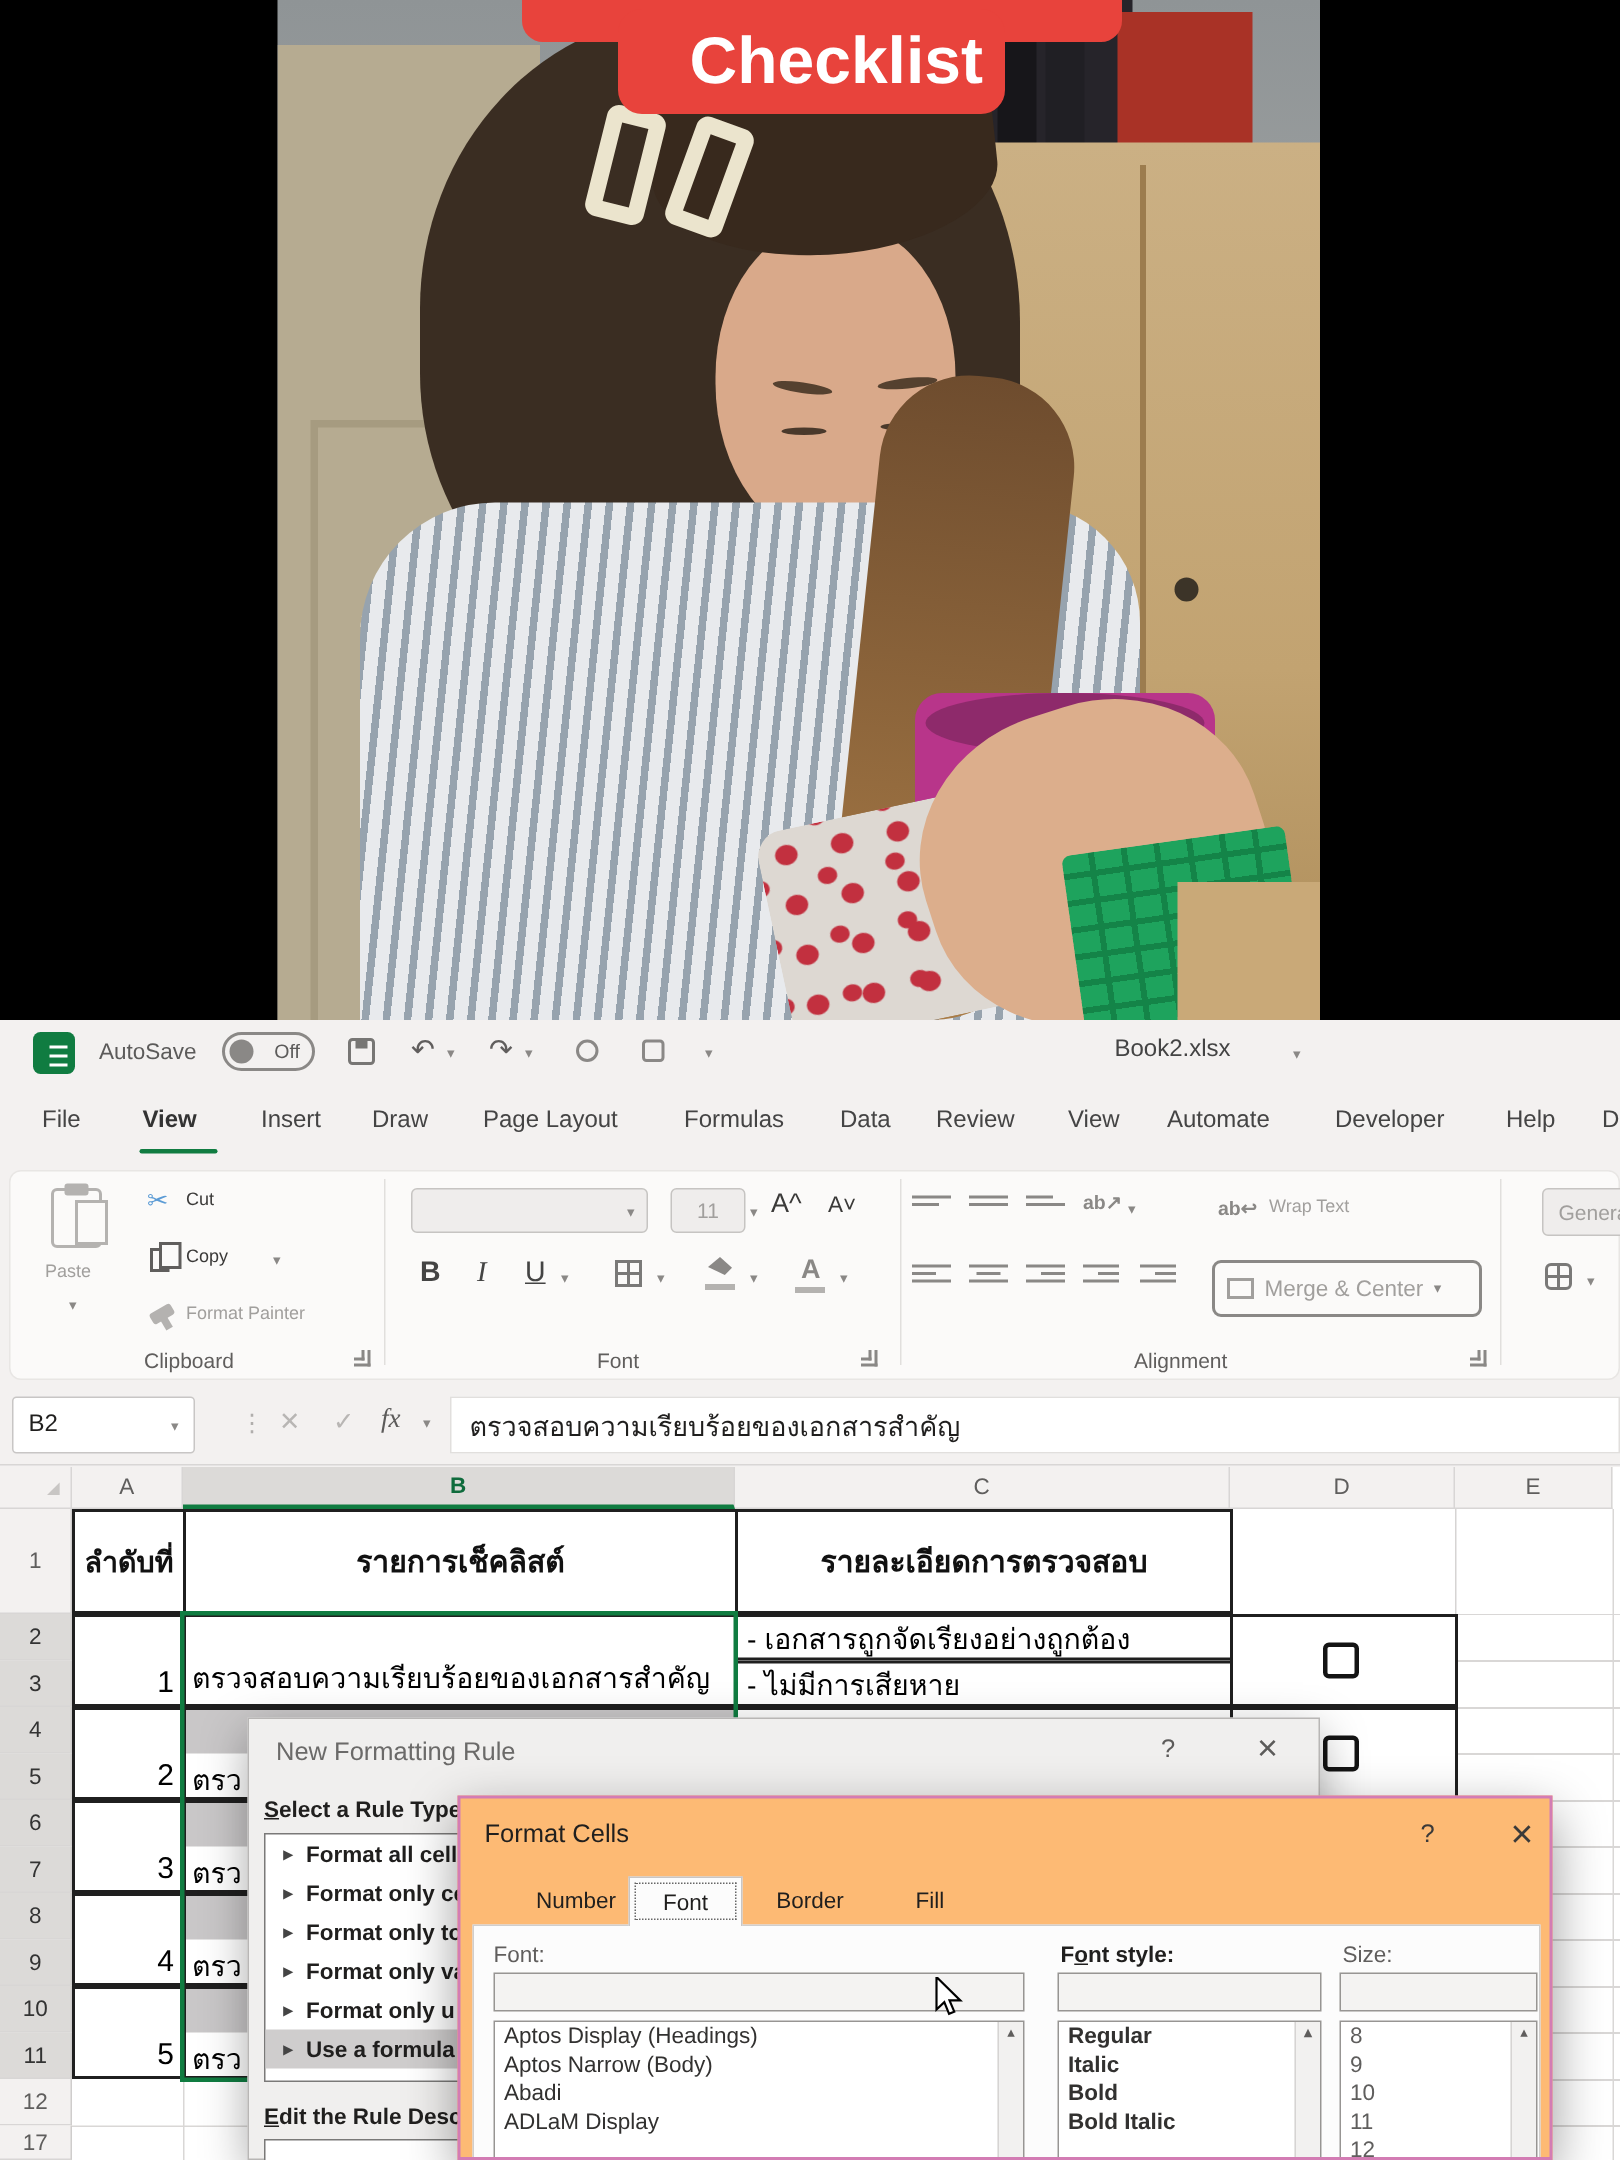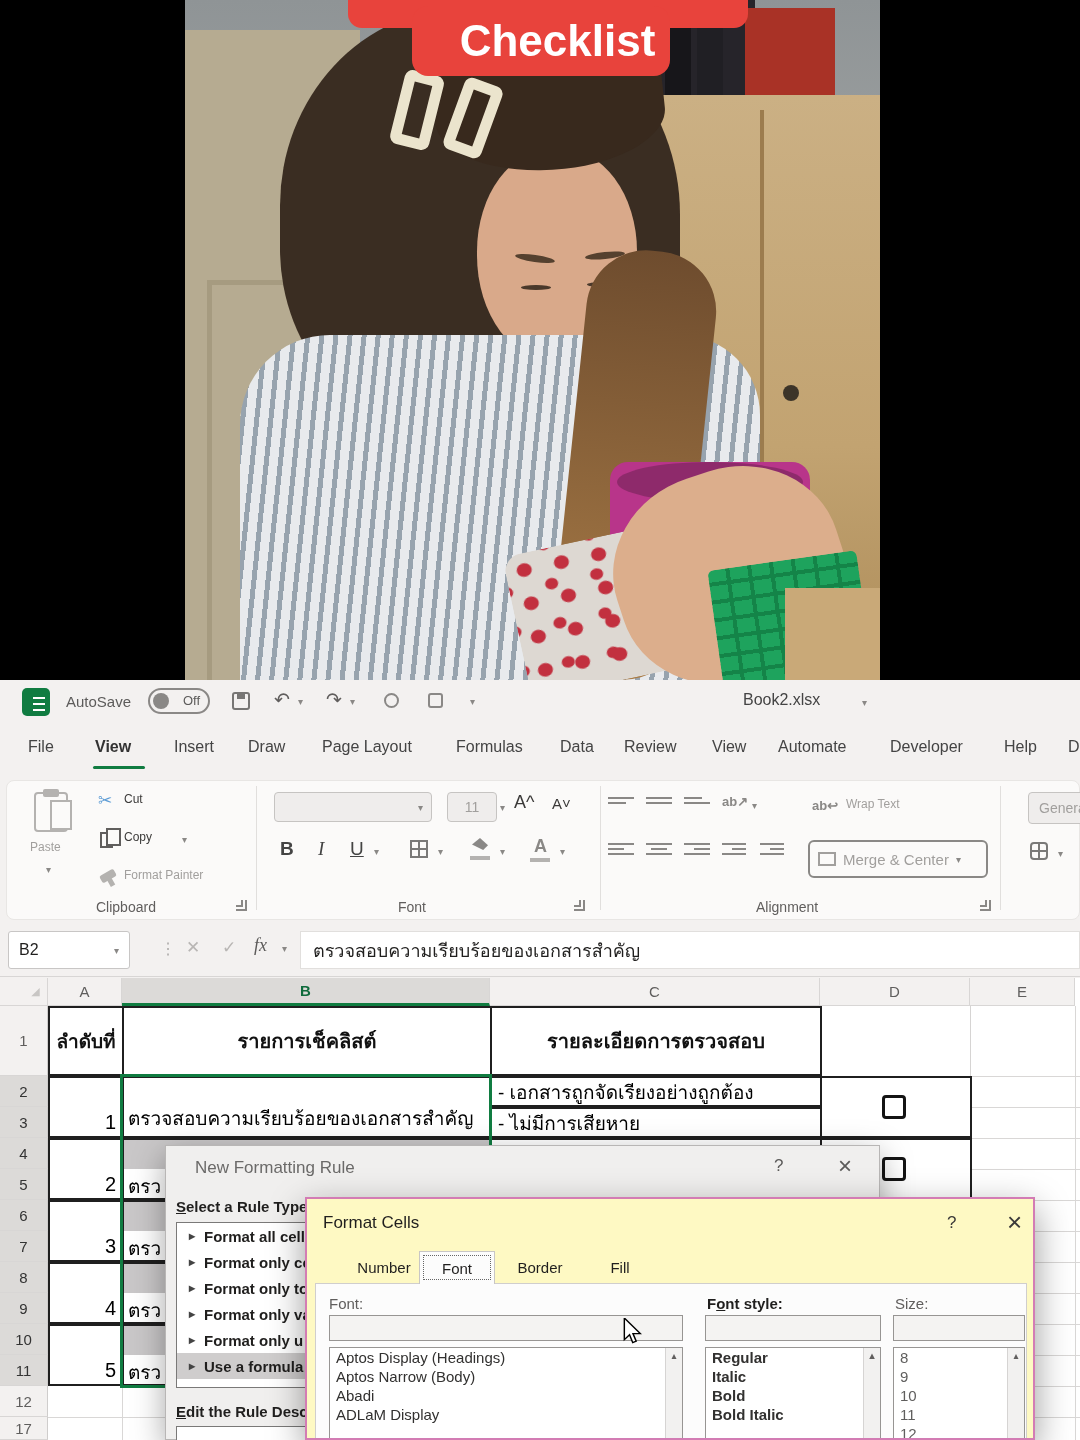--- a/index.html
+++ b/index.html
@@ -105,21 +105,21 @@
   .cbx{position:absolute;width:24px;height:24px;border:3px solid #141414;border-radius:4px;background:#fff;}
   .sel-outline{position:absolute;border:3px solid #107c41;pointer-events:none;}
 
   
   .nfr{position:absolute;left:165px;top:465px;width:715px;height:295px;background:#f0efee;border:1px solid #b8b6b5;box-shadow:0 10px 30px rgba(0,0,0,.35);}
   .dlg-title{font-size:17px;}
   .rule-list{position:absolute;left:10px;top:76px;width:692px;height:166px;background:#fff;border:1px solid #7a7978;overflow:hidden;}
   .rule-item{height:26px;display:flex;align-items:center;gap:9px;padding-left:12px;font-size:15px;font-weight:bold;color:#201f1e;}
   .rule-item.sel{background:#cfcdcd;}
   .u{text-decoration:underline;}
-  .fc{position:absolute;left:305px;top:517px;width:730px;height:243px;background:#fef9c3;border:2px solid #d37cb4;box-shadow:0 12px 34px rgba(0,0,0,.4);overflow:hidden;}
+  .fc{position:absolute;left:305px;top:517px;width:730px;height:243px;background:#fdba74;border:2px solid #d37cb4;box-shadow:0 12px 34px rgba(0,0,0,.4);overflow:hidden;}
   .fc-panel{position:absolute;left:8px;top:84px;width:712px;height:200px;background:#fcfcfc;border:1px solid #d0cecd;}
   .fc-tab{position:absolute;top:52px;height:33px;display:flex;align-items:center;justify-content:center;font-size:15px;color:#201f1e;}
   .fc-tab.active{background:#fcfcfc;border:1px solid #c8c6c5;border-bottom:none;outline:1px dotted #666;outline-offset:-5px;z-index:2;}
   .fc-lab{position:absolute;font-size:15px;color:#605e5d;}
   .fc-input{position:absolute;height:26px;background:#f4f3f2;border:1px solid #979593;}
   .fc-list{position:absolute;background:#fff;border:1px solid #979593;overflow:hidden;font-size:15px;color:#323130;}
   .fc-list .it{padding:1px 6px 0 6px;line-height:18px;white-space:nowrap;}
   .sbar{position:absolute;right:0;top:0;width:17px;height:100%;background:#f2f1f0;border-left:1px solid #d6d4d3;text-align:center;color:#605e5d;font-size:10px;line-height:16px;}
 </style>
 </head>
@@ -380,21 +380,21 @@
       <div class="tcell" style="left:820px;top:98px;width:152px;height:62px;"></div>
       <div class="cbx" style="left:882px;top:117px;"></div>
       <div class="tcell" style="left:820px;top:160px;width:152px;height:62px;"></div>
       <div class="cbx" style="left:882px;top:179px;"></div>
       <div class="tcell" style="left:820px;top:222px;width:152px;height:186px;"></div>
 
       <div class="sel-outline" style="left:120px;top:96px;width:372px;height:314px;"></div>
     </div>
 
     <div class="nfr">
-      <span class="abs dlg-title" style="left:18px;top:12px;color:#6b6a69;margin-left:11px;">New Formatting Rule</span>
+      <span class="abs dlg-title" style="left:18px;top:12px;color:#6b6a69;">New Formatting Rule</span>
       <span class="abs" style="left:608px;top:10px;font-size:17px;color:#5c5b5a;">?</span>
       <span class="abs" style="left:672px;top:6px;font-size:24px;color:#5c5b5a;">×</span>
       <div class="abs nw" style="left:10px;top:52px;font-size:15px;font-weight:bold;color:#201f1e;">
         <span class="u">S</span><span>elect a Rule Type:</span>
       </div>
       <div class="rule-list">
         <div class="rule-item">
             <span class="chev" style="font-size:12px;color:#444;">▸</span>
             <span>Format all cell</span>
           </div>

